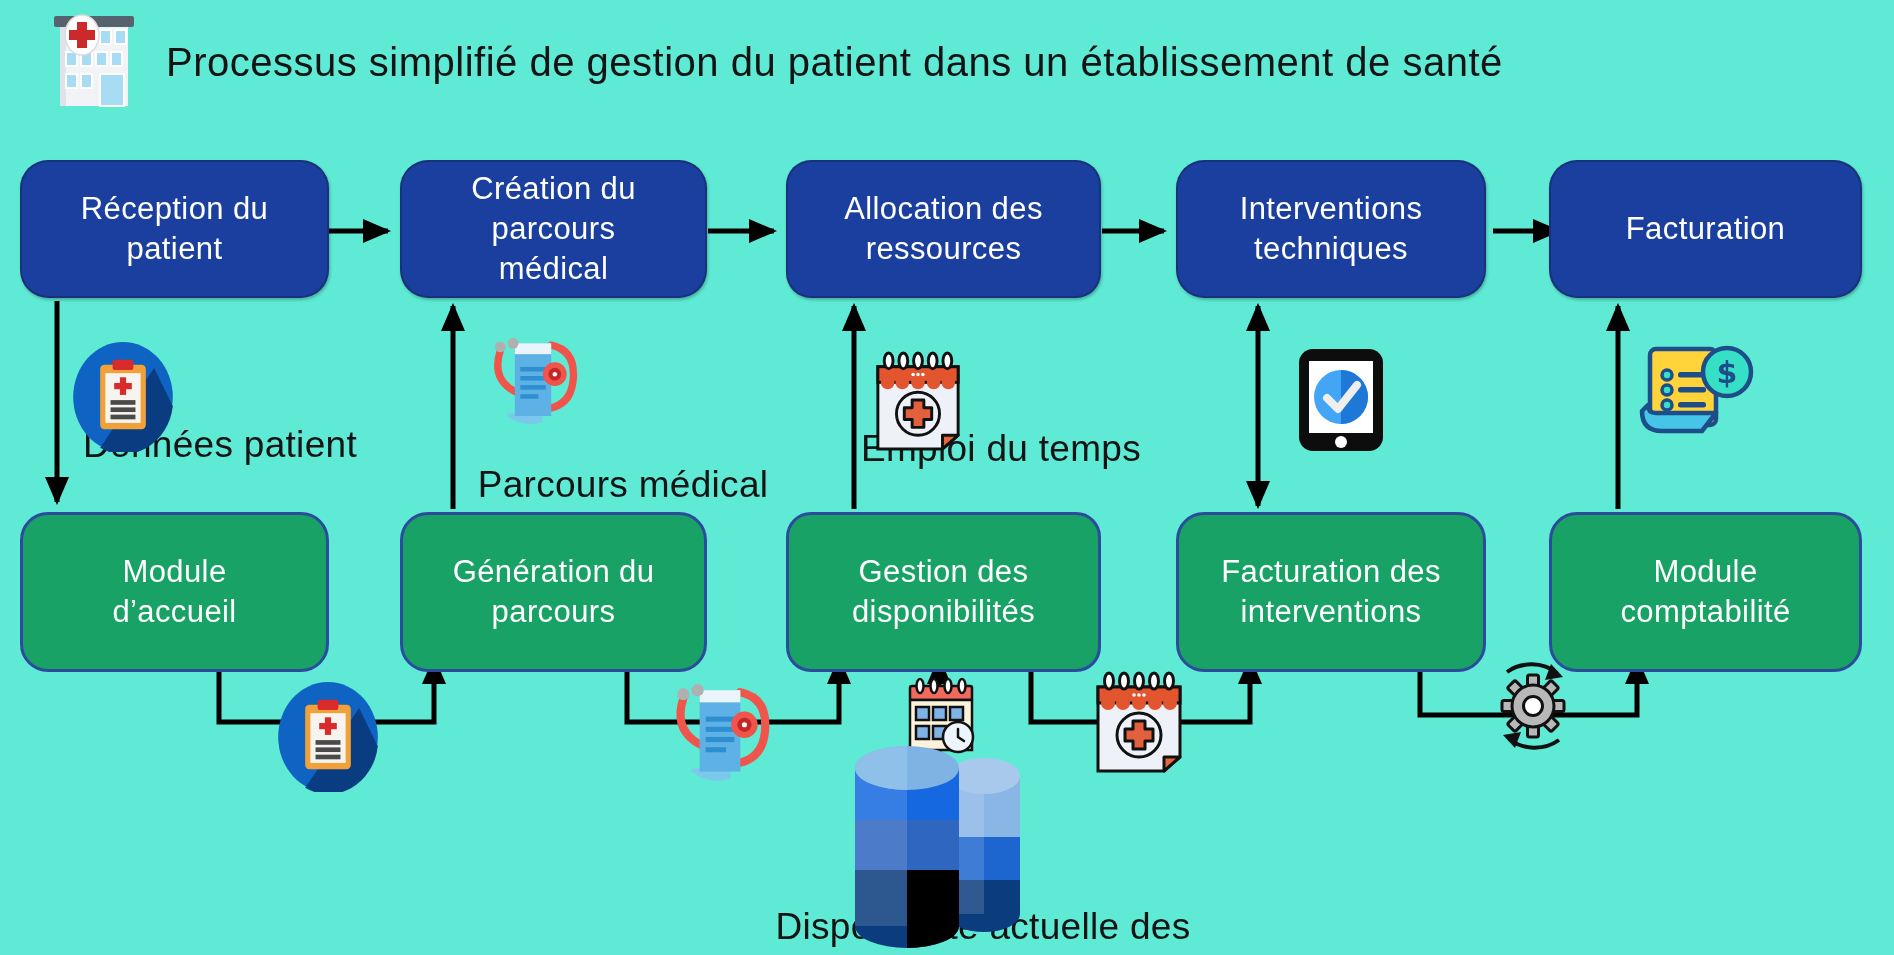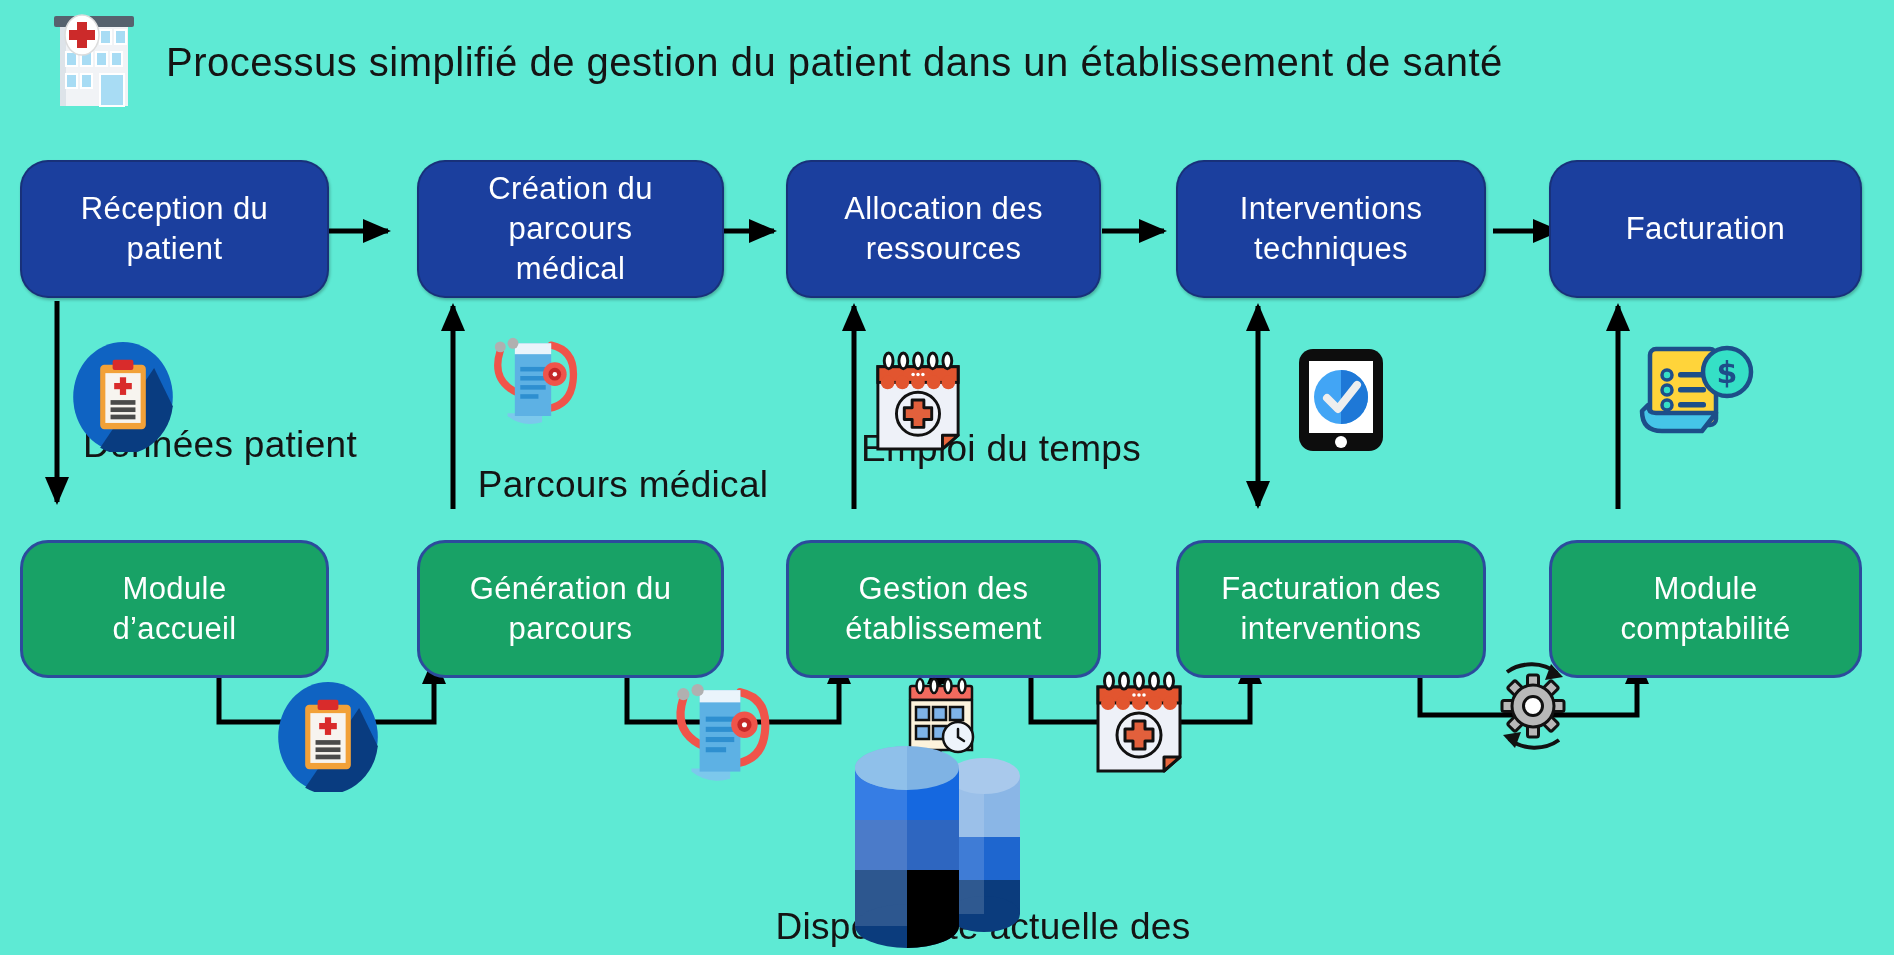--- a/index.html
+++ b/index.html
@@ -9,24 +9,24 @@
   #connector-layer{position:absolute;left:0;top:0;width:1894px;height:955px;}
   #connector-layer line,#connector-layer polyline{stroke:var(--connector,#000);stroke-width:5;fill:none;}
   #connector-layer marker path{fill:var(--connector,#000);}
 
   .node{position:absolute;display:flex;align-items:center;justify-content:center;
         text-align:center;color:#fff;border-radius:28px;font-size:31px;line-height:1.3;
         letter-spacing:.4px;box-sizing:border-box;}
   .node-label{white-space:pre-line;}
   .process{top:160px;height:138px;background:var(--process-box,#1b3f9e);
            border:2px solid rgba(22,38,92,.55);box-shadow:1px 2px 3px rgba(0,0,0,.25);}
-  .module{top:512px;height:138px;background:var(--module-box,#18a266);
-          border:3px solid var(--module-border,#2c4b9c);margin-top:28px;}
-
-  .p1{left:20px;width:309px;}  .p2{left:417px;width:307px;} .p3{left:786px;width:315px;border-radius:25px;}
+  .module{top:512px;height:160px;background:var(--module-box,#18a266);
+          border:3px solid var(--module-border,#2c4b9c);}
+
+  .p1{left:20px;width:309px;}  .p2{left:400px;width:307px;} .p3{left:786px;width:315px;border-radius:25px;}
   .p4{left:1176px;width:310px;align-items:center;} .p5{left:1549px;width:313px;}
 
   .mid-label{position:absolute;font-size:37px;color:#141414;text-align:center;letter-spacing:.3px;}
   .lbl-donnees{left:60px;top:424px;width:320px;}
   .lbl-parcours{left:473px;top:428px;width:300px;margin-top:36px;}
   .lbl-emploi{left:845px;top:428px;width:312px;}
   .lbl-db{left:683px;top:906px;width:600px;}
 
   #page-title{position:absolute;left:166px;top:40px;font-size:40px;color:#141414;letter-spacing:.5px;}
 
@@ -122,21 +122,21 @@
   <div class="node module p1">
     <span class="node-label">Module
 d’accueil</span>
   </div>
   <div class="node module p2">
     <span class="node-label">Génération du
 parcours</span>
   </div>
   <div class="node module p3">
     <span class="node-label">Gestion des
-établissement</span>
+disponibilités</span>
   </div>
   <div class="node module p4">
     <span class="node-label">Facturation des
 interventions</span>
   </div>
   <div class="node module p5">
     <span class="node-label">Module
 comptabilité</span>
   </div>
 

